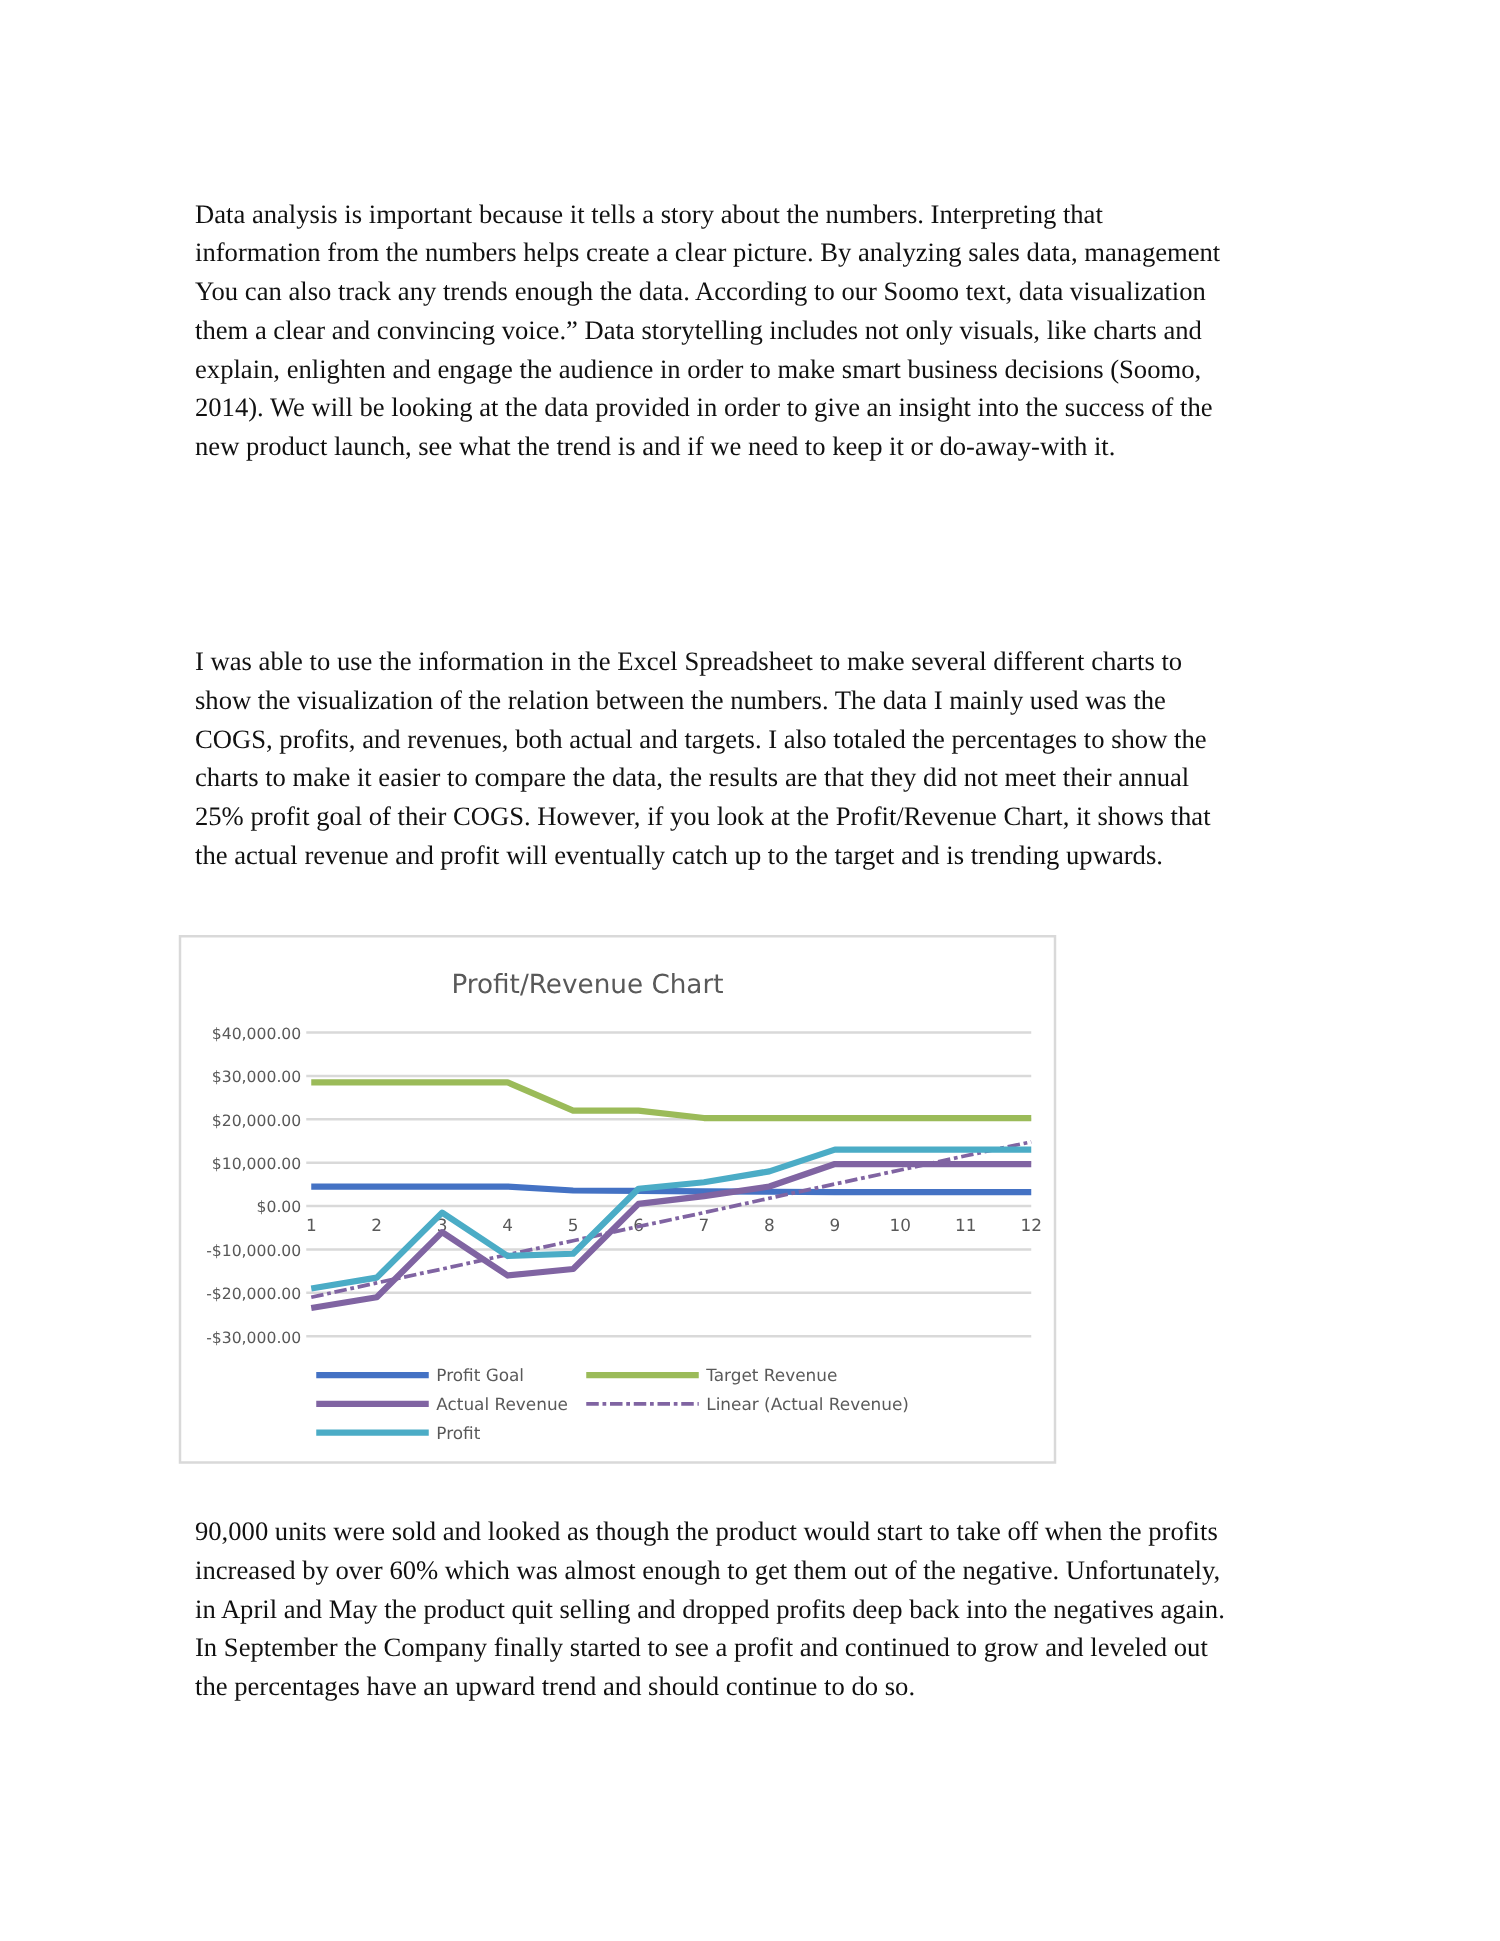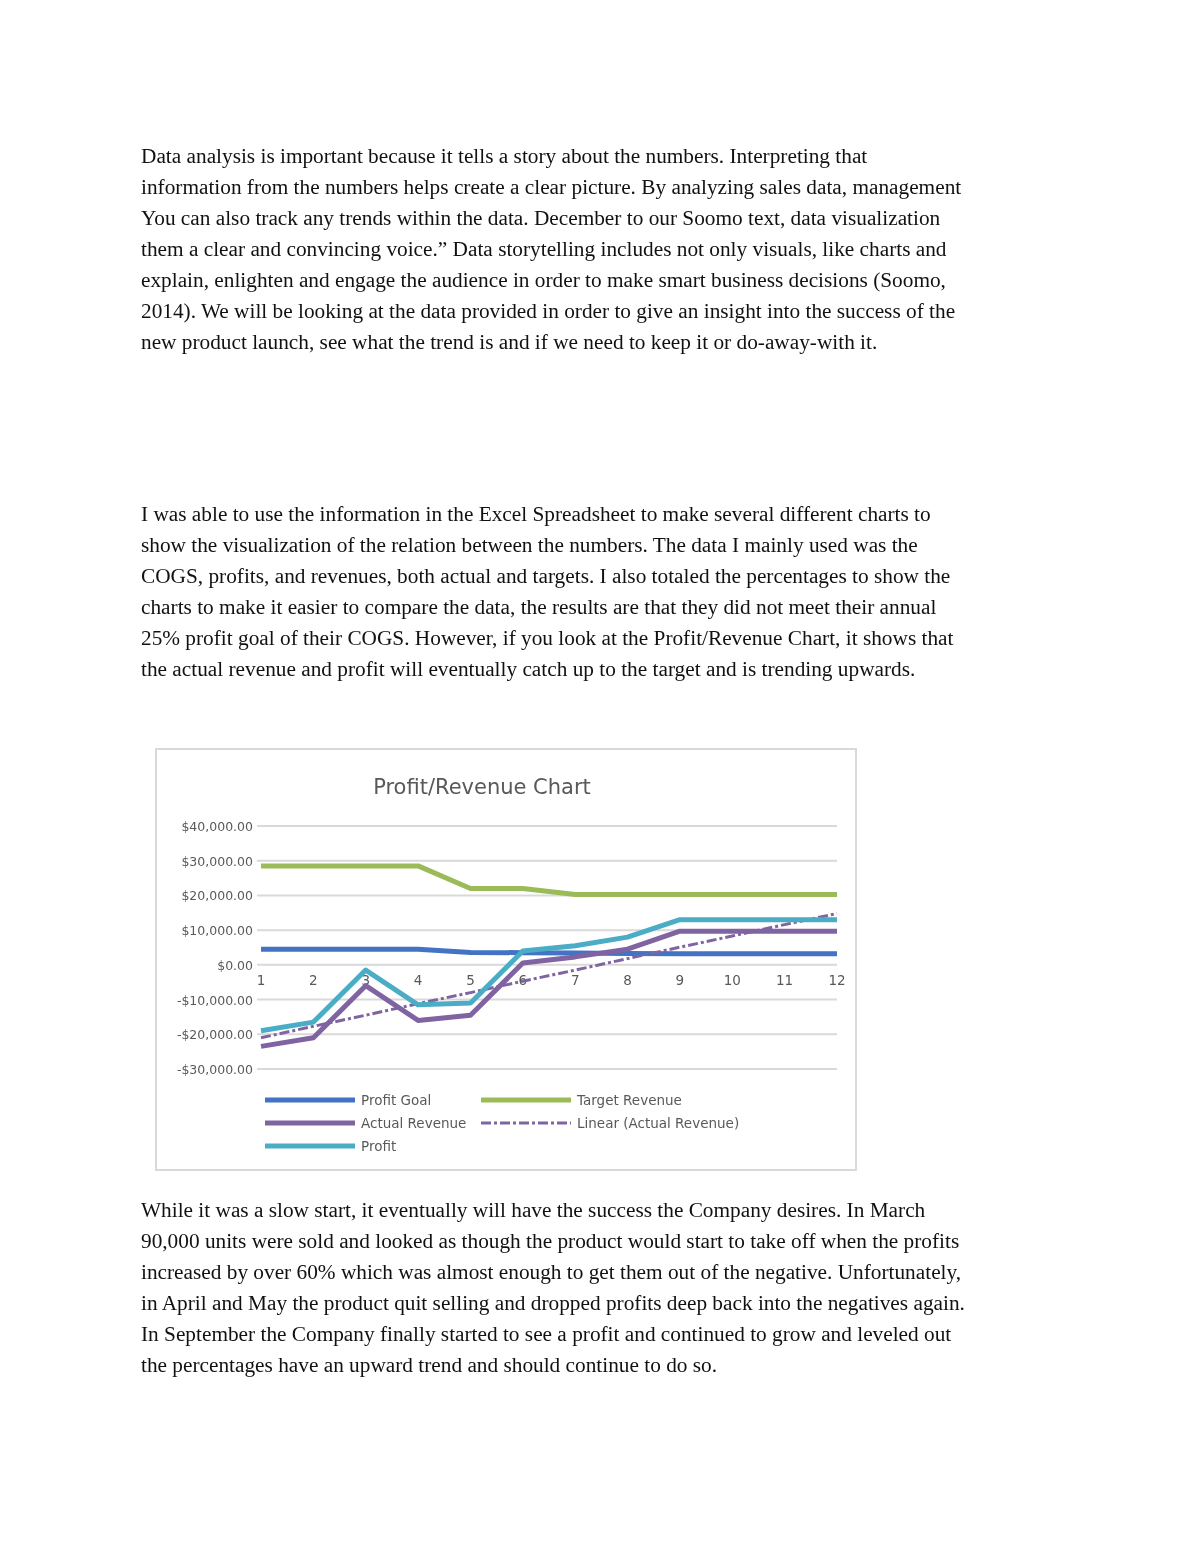--- a/index.html
+++ b/index.html
@@ -2,42 +2,42 @@
 <html><head>
 <meta charset="utf-8">
 <style>
   html, body { margin: 0; padding: 0; background: #ffffff; }
   body { width: 1200px; height: 1553px; position: relative; overflow: hidden; }
   .page { position: absolute; left: 0; top: 0; width: 1200px; height: 1553px; background: #fff; }
   .para {
     position: absolute; left: 141px; width: 930px;
     font-family: "Liberation Serif", "DejaVu Serif", serif;
     font-size: 21.3px; line-height: 31px; color: #111;
-    margin: 0;
+    margin: 15px;
   }
   .para .line { display: block; white-space: nowrap; }
   #p1 { top: 141px; }
   #p2 { top: 499px; }
   #p3 { top: 1195px; }
   .chart-frame {
     position: absolute; left: 143px; top: 748px; width: 702px; height: 423px;
-    border: 2px solid #d9d9d9; box-sizing: border-box; background: #fff; margin-left: 12px;
+    border: 2px solid #d9d9d9; box-sizing: border-box; background: #fff;
   }
   .chart-frame svg { position: absolute; left: 0; top: 0; }
   .chart-text { font-family: "DejaVu Sans", "Liberation Sans", sans-serif; fill: #595959; }
 </style>
 </head>
 <body>
 
 <div class="page">
 
   <p class="para" id="p1">
     <span class="line">Data analysis is important because it tells a story about the numbers. Interpreting that</span>
     <span class="line">information from the numbers helps create a clear picture. By analyzing sales data, management</span>
-    <span class="line">You can also track any trends within the data. December to our Soomo text, data visualization</span>
+    <span class="line">You can also track any trends enough the data. According to our Soomo text, data visualization</span>
     <span class="line">them a clear and convincing voice.” Data storytelling includes not only visuals, like charts and</span>
     <span class="line">explain, enlighten and engage the audience in order to make smart business decisions (Soomo,</span>
     <span class="line">2014). We will be looking at the data provided in order to give an insight into the success of the</span>
     <span class="line">new product launch, see what the trend is and if we need to keep it or do-away-with it.</span>
   </p>
 
   <p class="para" id="p2">
     <span class="line">I was able to use the information in the Excel Spreadsheet to make several different charts to</span>
     <span class="line">show the visualization of the relation between the numbers. The data I mainly used was the</span>
     <span class="line">COGS, profits, and revenues, both actual and targets. I also totaled the percentages to show the</span>
@@ -99,20 +99,19 @@
           <text x="204" y="378" font-size="13.5" class="chart-text">Actual Revenue</text>
           <line x1="324" x2="414" y1="373" y2="373" stroke="#8064a2" stroke-width="3" stroke-dasharray="10 3 3 3"></line>
           <text x="420" y="378" font-size="13.5" class="chart-text">Linear (Actual Revenue)</text>
           <line x1="108" x2="198" y1="396" y2="396" stroke="#4bacc6" stroke-width="5"></line>
           <text x="204" y="401" font-size="13.5" class="chart-text">Profit</text>
         </g>
     </svg>
   </div>
 
   <p class="para" id="p3">
-    <span class="line">While it was a slow start, it eventually will have the success the Company desires. In March</span>
     <span class="line">90,000 units were sold and looked as though the product would start to take off when the profits</span>
     <span class="line">increased by over 60% which was almost enough to get them out of the negative. Unfortunately,</span>
     <span class="line">in April and May the product quit selling and dropped profits deep back into the negatives again.</span>
     <span class="line">In September the Company finally started to see a profit and continued to grow and leveled out</span>
     <span class="line">the percentages have an upward trend and should continue to do so.</span>
   </p>
 </div>
 
 </body></html>

